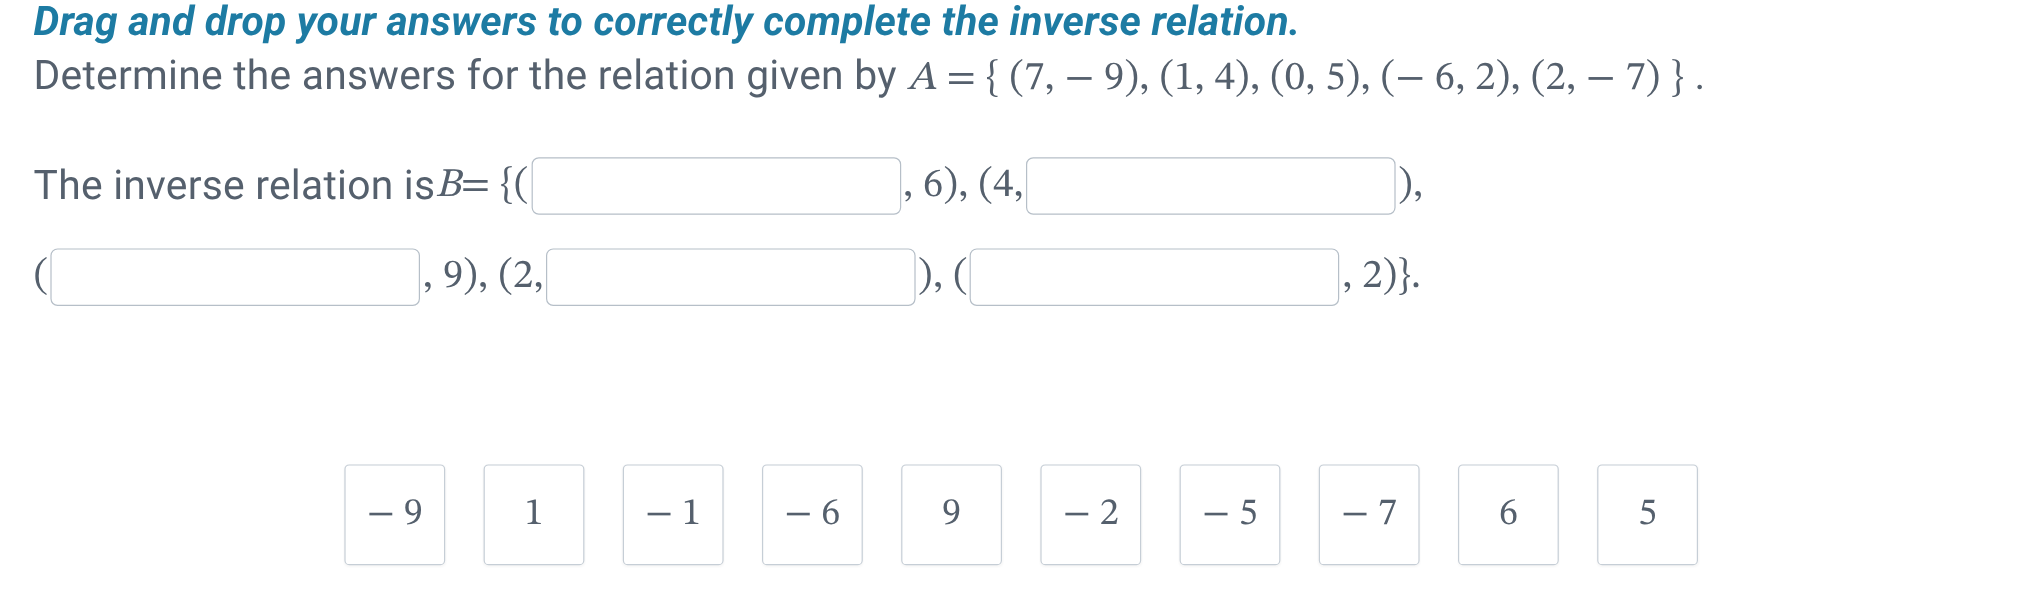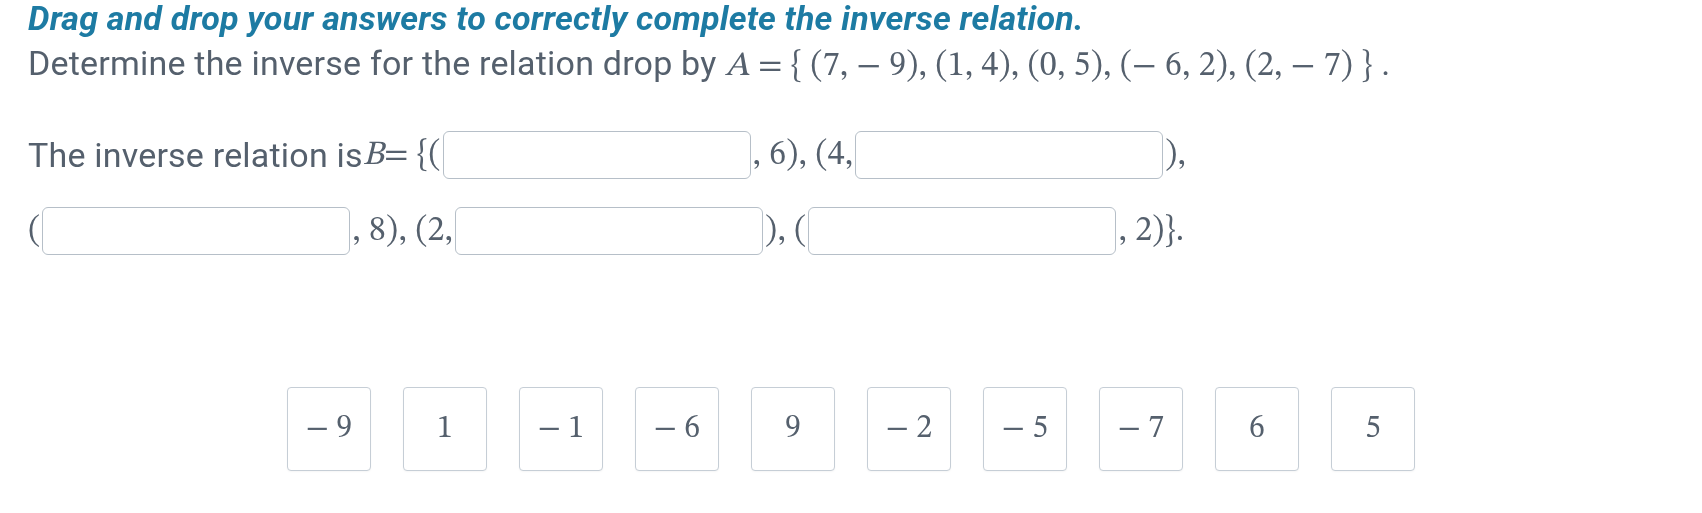--- a/index.html
+++ b/index.html
@@ -89,37 +89,37 @@
   }
 </style>
 </head>
 <body>
 
 <div class="container">
 
   <div class="instruction">Drag and drop your answers to correctly complete the inverse relation.</div>
 
   <div class="question">
-    <span>Determine the inverse for the relation drop by </span><span class="it">A</span><span class="mfont"> = </span><span class="mfont">{ (7,  − 9),  (1,  4),  (0,  5),  (− 6,  2),  (2,  − 7) }</span><span> .</span>
+    <span>Determine the answers for the relation given by </span><span class="it">A</span><span class="mfont"> = </span><span class="mfont">{ (7,  − 9),  (1,  4),  (0,  5),  (− 6,  2),  (2,  − 7) }</span><span> .</span>
   </div>
 
   <div class="answer-area">
     <div class="answer-row">
       <span class="label">The inverse relation is </span>
       <span class="it">B</span>
       <span class="mfont"> = {(</span>
       <span class="drop-zone"></span>
       <span class="mfont"> , 6), (4, </span>
       <span class="drop-zone"></span>
       <span class="mfont">),</span>
     </div>
     <div class="answer-row">
       <span class="mfont">(</span>
       <span class="drop-zone small"></span>
-      <span class="mfont"> , 8), (2, </span>
+      <span class="mfont"> , 9), (2, </span>
       <span class="drop-zone small"></span>
       <span class="mfont">), (</span>
       <span class="drop-zone small"></span>
       <span class="mfont"> , 2)}. </span>
     </div>
   </div>
 
   <div class="tile-row">
     <div class="tile">− 9</div>
     <div class="tile">1</div>

